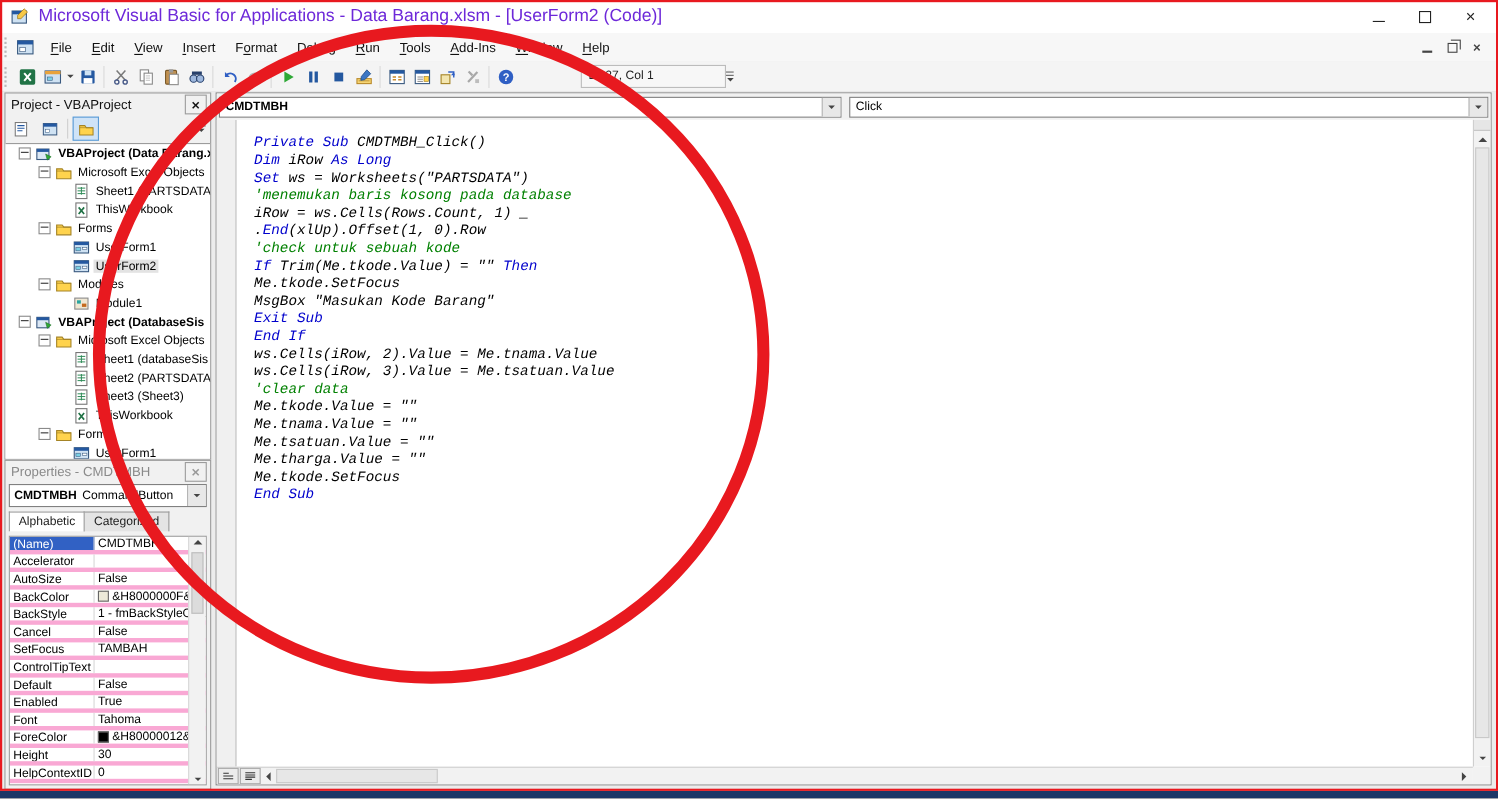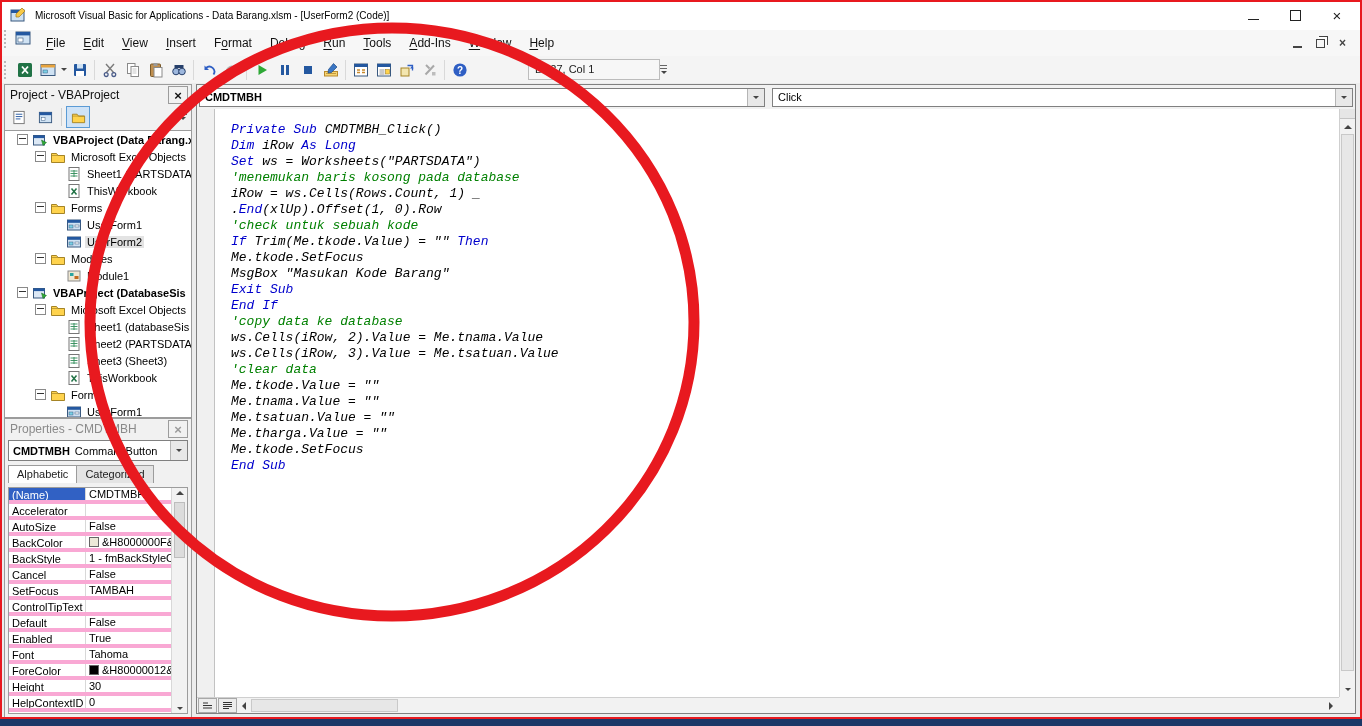--- a/index.html
+++ b/index.html
@@ -1,28 +1,28 @@
 <!DOCTYPE html>
 <html><head>
 <meta charset="utf-8">
 <style>
   html,body{margin:0;padding:0;background:#888;}
   .screen{position:relative;width:1362px;height:726px;background:#fff;overflow:hidden;
           font-family:"Liberation Sans",sans-serif;-webkit-font-smoothing:antialiased;}
   
   .titlebar{position:absolute;left:0;top:0;right:0;height:30px;background:#fff;display:flex;align-items:center;}
   .app-icon{width:16px;height:16px;margin-left:10px;flex:none;}
-  .title-text{margin-left:9px;font-size:10px;color:#000000;white-space:nowrap;}
+  .title-text{margin-left:9px;font-size:16px;color:#6d28d9;white-space:nowrap;}
   .win-controls{position:absolute;right:4px;top:0;height:30px;display:flex;align-items:center;}
   .win-btn{width:42px;height:30px;display:flex;align-items:center;justify-content:center;color:#222;}
   .glyph-min{width:11px;border-top:1px solid #222;margin-top:8px;}
   .glyph-max{width:9px;height:9px;border:1px solid #222;}
   .glyph-close{font-size:15px;line-height:1;}
   
-  .menubar{position:absolute;left:0;top:30px;right:0;height:26px;background:#f7f7f7;display:flex;align-items:flex-start;border-bottom:1px solid #ececec;}
+  .menubar{position:absolute;left:0;top:30px;right:0;height:26px;background:#f7f7f7;display:flex;align-items:center;border-bottom:1px solid #ececec;}
   .grip{width:4px;height:18px;margin:0 3px 0 4px;border-left:2px dotted #b9b9b9;}
   .child-icon{width:16px;height:16px;margin:0 6px 0 2px;flex:none;}
   .menu-item{padding:0 9px;font-size:12px;line-height:26px;color:#111;white-space:nowrap;}
   .menu-item u{text-underline-offset:2px;}
   .mdi-controls{position:absolute;right:16px;top:0;height:26px;display:flex;align-items:center;gap:14px;color:#444;}
   .mdi-btn{display:flex;align-items:center;justify-content:center;}
   .g-min2{width:9px;border-top:2px solid #444;margin-top:7px;}
   .g-rest{width:7px;height:7px;border:1px solid #444;box-shadow:2px -2px 0 -0px #fff,3px -3px 0 0px #444;}
   .g-x2{font-size:12px;font-weight:bold;line-height:1;}
   
@@ -629,21 +629,20 @@
             <div class="code-line"><span class="k">Set</span><span class="n"> ws = Worksheets("PARTSDATA")</span></div>
             <div class="code-line"><span class="c">'menemukan baris kosong pada database</span></div>
             <div class="code-line"><span class="n">iRow = ws.Cells(Rows.Count, 1) _</span></div>
             <div class="code-line"><span class="n">.</span><span class="k">End</span><span class="n">(xlUp).Offset(1, 0).Row</span></div>
             <div class="code-line"><span class="c">'check untuk sebuah kode</span></div>
             <div class="code-line"><span class="k">If</span><span class="n"> Trim(Me.tkode.Value) = "" </span><span class="k">Then</span></div>
             <div class="code-line"><span class="n">Me.tkode.SetFocus</span></div>
             <div class="code-line"><span class="n">MsgBox "Masukan Kode Barang"</span></div>
             <div class="code-line"><span class="k">Exit Sub</span></div>
             <div class="code-line"><span class="k">End If</span></div>
-            <div class="code-line"><span class="c">'copy data ke database</span></div>
             <div class="code-line"><span class="n">ws.Cells(iRow, 2).Value = Me.tnama.Value</span></div>
             <div class="code-line"><span class="n">ws.Cells(iRow, 3).Value = Me.tsatuan.Value</span></div>
             <div class="code-line"><span class="c">'clear data</span></div>
             <div class="code-line"><span class="n">Me.tkode.Value = ""</span></div>
             <div class="code-line"><span class="n">Me.tnama.Value = ""</span></div>
             <div class="code-line"><span class="n">Me.tsatuan.Value = ""</span></div>
             <div class="code-line"><span class="n">Me.tharga.Value = ""</span></div>
             <div class="code-line"><span class="n">Me.tkode.SetFocus</span></div>
             <div class="code-line"><span class="k">End Sub</span></div>
           </div>

